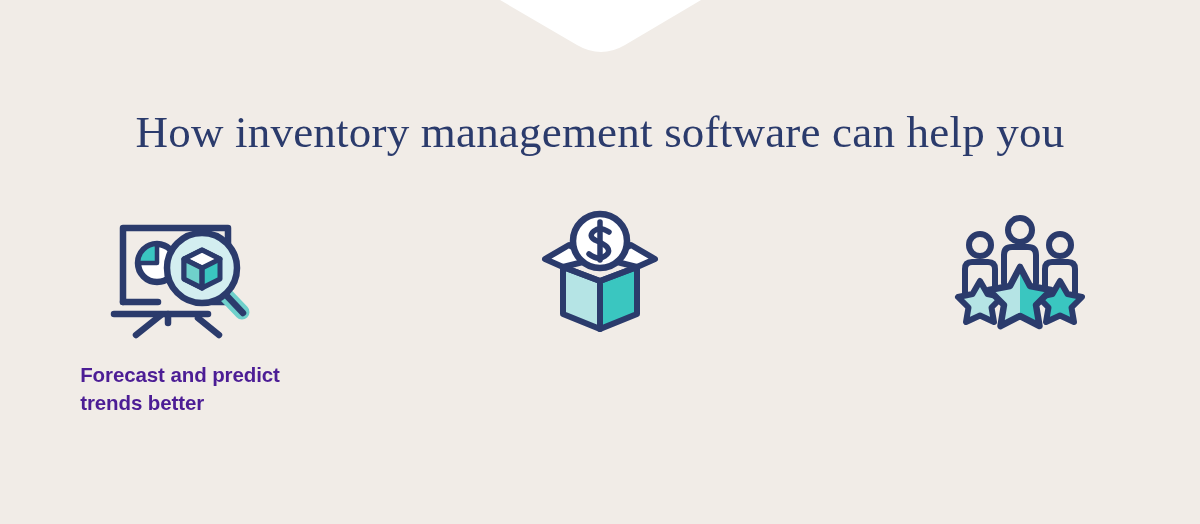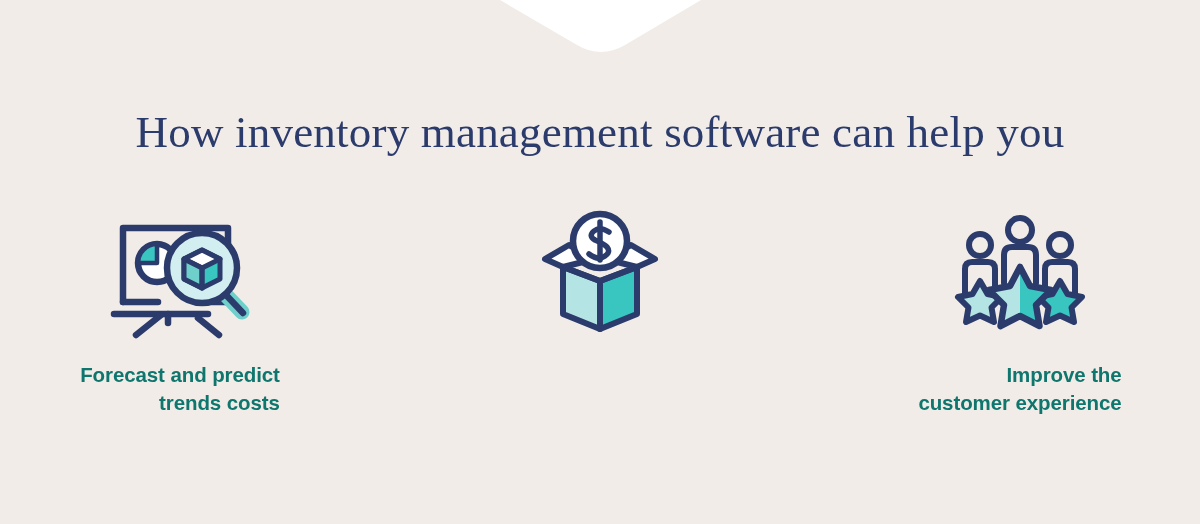--- a/index.html
+++ b/index.html
@@ -69,26 +69,26 @@
     display: flex;
     align-items: center;
     justify-content: center;
   }
   .feature-icon svg {
     display: block;
     overflow: visible;
   }
   .feature-label {
     margin-top: 16px;
-    text-align: right;
+    text-align: left;
     font-family: "Liberation Sans", sans-serif;
     font-size: 20.5px;
     line-height: 28px;
     font-weight: bold;
-    color: #0f766e;
+    color: #4c1d95;
     letter-spacing: -0.1px;
     max-width: 270px;
   }
 </style>
 </head>
 <body>
 
 <div id="infographic">
 
   <svg id="chevron-notch" viewBox="0 0 1200 70" preserveAspectRatio="none" aria-hidden="true">
@@ -129,21 +129,21 @@
           <circle cx="96" cy="57" r="35" fill="#d3eef0" stroke="#2b3b6c" stroke-width="6.5"></circle>
 
           <g stroke="#2b3b6c" stroke-width="5" stroke-linejoin="round" stroke-linecap="round">
             <path d="M 96 39 L 114 48 L 114 68 L 96 77 L 78 68 L 78 48 Z" fill="#3ac6c0"></path>
             <path d="M 96 39 L 114 48 L 96 57 L 78 48 Z" fill="#ffffff"></path>
             <path d="M 78 48 L 96 57 L 96 77 L 78 68 Z" fill="#6fd0cb"></path>
             <path d="M 96 57 L 96 77"></path>
           </g>
         </svg>
       </div>
-      <div class="feature-label"><span>Forecast and predict</span><br><span>trends costs</span></div>
+      <div class="feature-label"><span>Forecast and predict</span><br><span>trends better</span></div>
     </div>
 
     <div class="feature">
       <div class="feature-icon">
         <svg width="130" height="128" viewBox="0 0 130 128" aria-hidden="true">
 
           <path d="M 28 56 L 65 68 L 102 56 L 102 64 L 65 78 L 28 64 Z" fill="#6fd0cb" stroke="none"></path>
 
           <path d="M 28 56 L 65 70 L 65 118 L 28 103 Z" fill="#b5e4e5" stroke="#2b3b6c" stroke-width="6" stroke-linejoin="round"></path>
 
@@ -181,18 +181,17 @@
 
           <path d="M 26 70 L 33.5 83 L 48 86 L 37.5 96.5 L 40 111 L 26 104.5 L 12 111 L 14.5 96.5 L 4 86 L 18.5 83 Z" fill="#b5e4e5" stroke="#2b3b6c" stroke-width="6" stroke-linejoin="round"></path>
 
           <path d="M 106 70 L 113.5 83 L 128 86 L 117.5 96.5 L 120 111 L 106 104.5 L 92 111 L 94.5 96.5 L 84 86 L 98.5 83 Z" fill="#3ac6c0" stroke="#2b3b6c" stroke-width="6" stroke-linejoin="round"></path>
 
           <path d="M 66 56 L 76 75 L 97 79 L 82 94 L 85.5 115 L 66 105 L 46.5 115 L 50 94 L 35 79 L 56 75 Z" fill="#3ac6c0" stroke="none"></path>
           <path d="M 66 56 L 66 105 L 46.5 115 L 50 94 L 35 79 L 56 75 Z" fill="#b5e4e5" stroke="none"></path>
           <path d="M 66 56 L 76 75 L 97 79 L 82 94 L 85.5 115 L 66 105 L 46.5 115 L 50 94 L 35 79 L 56 75 Z" fill="none" stroke="#2b3b6c" stroke-width="6.5" stroke-linejoin="round"></path>
         </svg>
       </div>
-      <div class="feature-label"><span>Improve the</span><br><span>customer experience</span></div>
     </div>
 
 
   </div>
 </div>
 
 </body></html>

